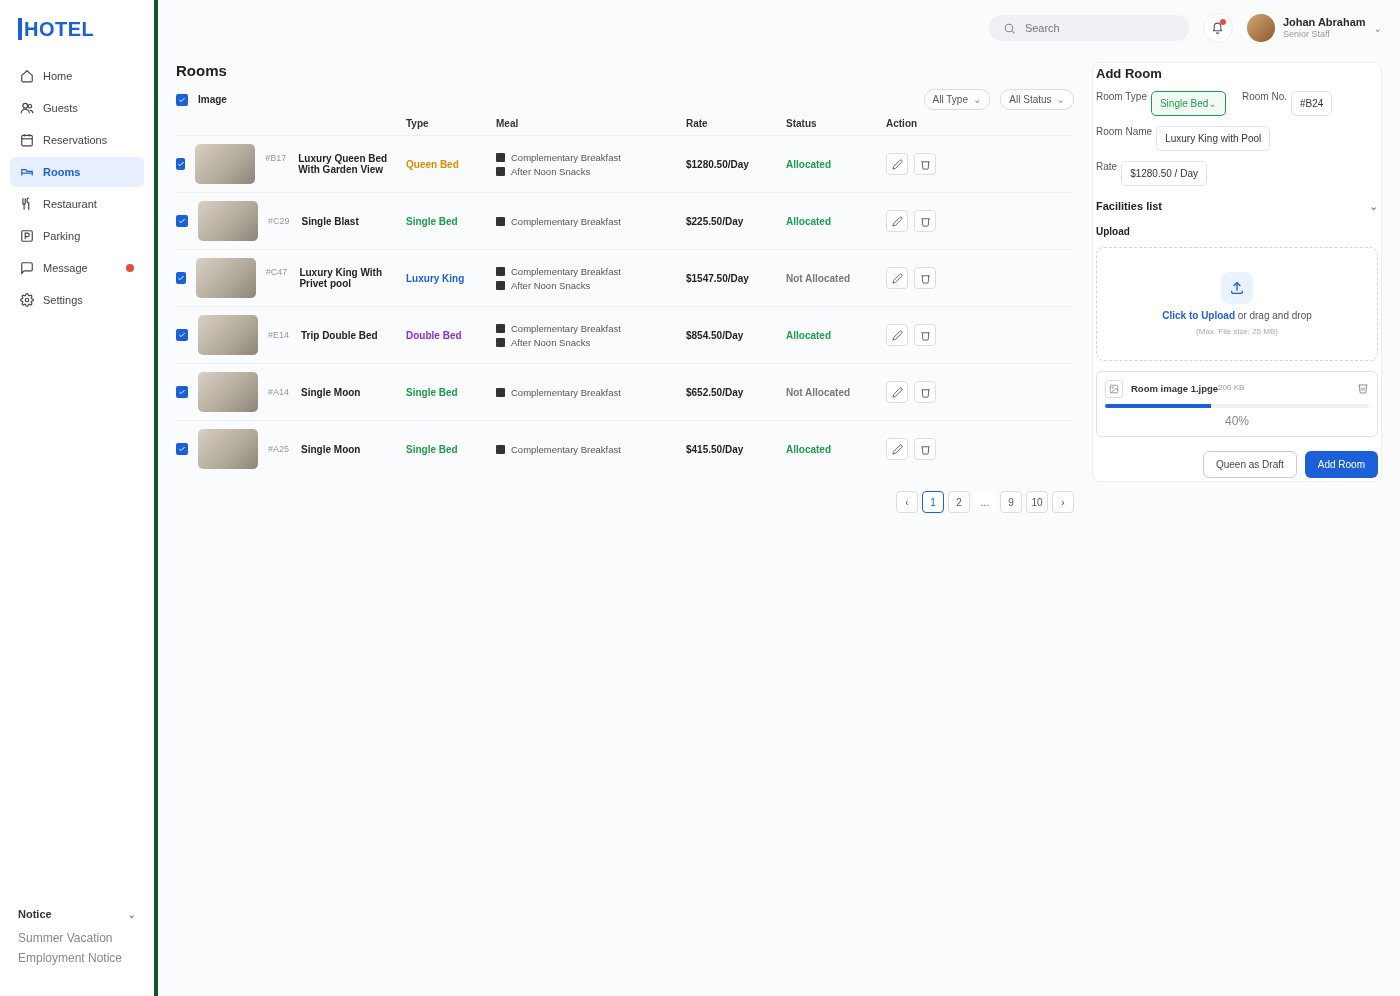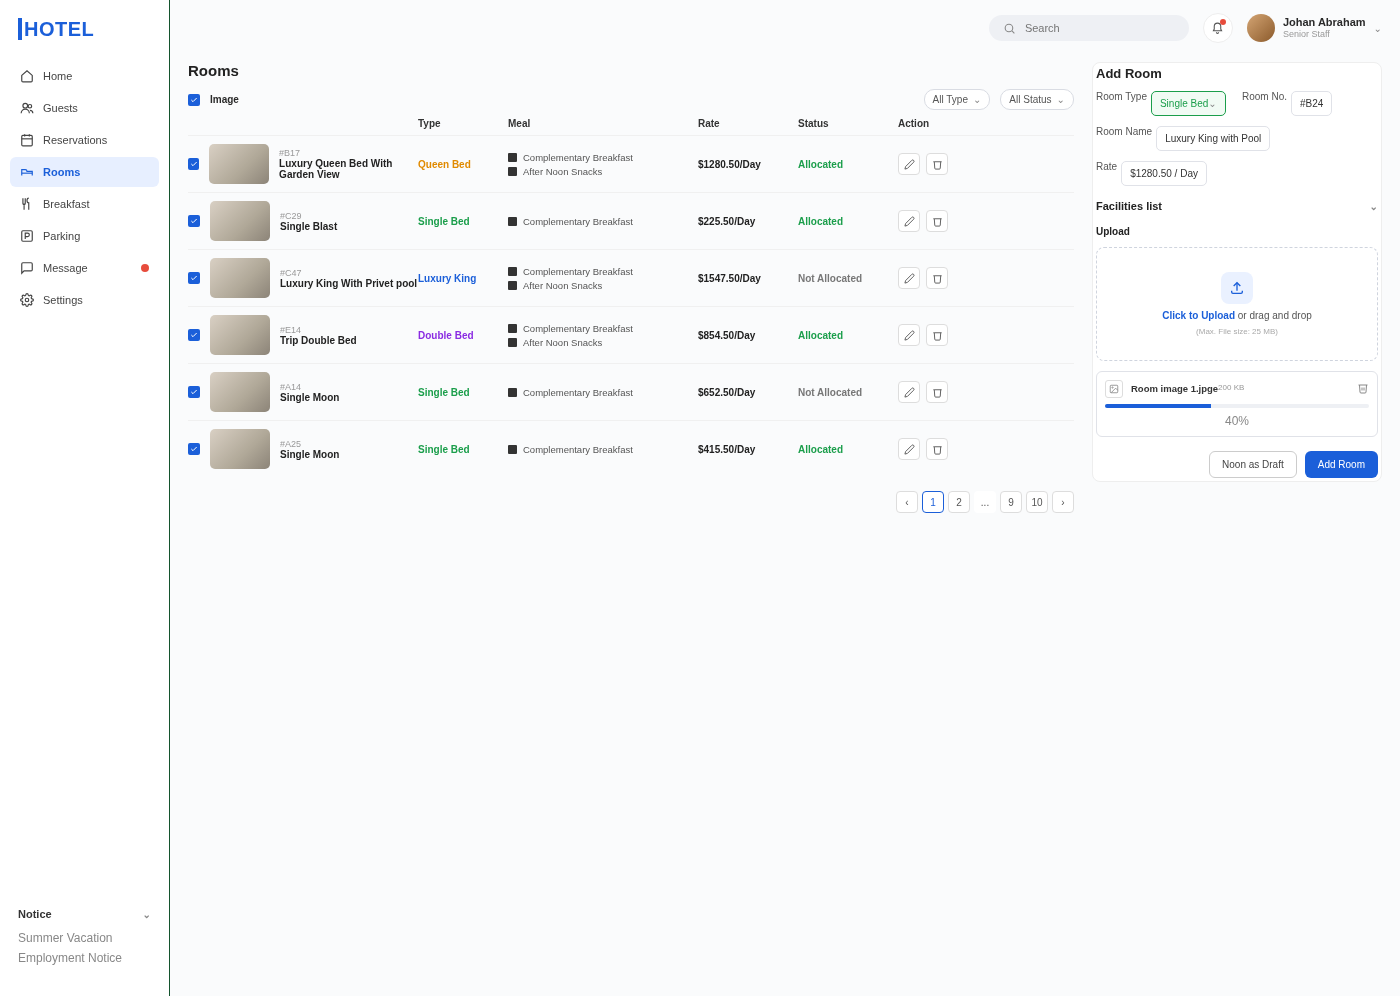--- a/index.html
+++ b/index.html
@@ -1,18 +1,18 @@
 <!DOCTYPE html>
 <html><head>
 <meta charset="utf-8">
 <style>
 *{box-sizing:border-box;margin:0;padding:0;font-family:-apple-system,BlinkMacSystemFont,"Segoe UI",Arial,sans-serif}
 body{background:#f5f6fa;color:#2a2a2a;font-size:11px}
 .app{display:flex;width:1400px;height:996px;background:#fafbfc}
-.sidebar{width:170px;background:#fff;border-right:1px solid #14532d;display:flex;flex-direction:column;padding:14px 0}
+.sidebar{width:158px;background:#fff;border-right:4px solid #14532d;display:flex;flex-direction:column;padding:14px 0}
 .logo{font-size:20px;font-weight:800;color:#1b5fd9;padding:4px 18px 20px;letter-spacing:0.5px}
 .logo .h{border-left:4px solid #1b5fd9;padding-left:2px}
 .nav{list-style:none;padding:0 10px}
 .nav li{display:flex;align-items:center;gap:9px;padding:8px 10px;border-radius:6px;font-size:11px;color:#444;cursor:pointer;margin-bottom:2px}
 .nav li.active{background:#e7efff;color:#1b5fd9;font-weight:600}
 .nav li .dot{width:8px;height:8px;border-radius:50%;background:#e74c3c;margin-left:auto}
 .ico{width:14px;height:14px;display:inline-flex;align-items:center;justify-content:center}
 .notice{margin-top:auto;padding:14px 18px}
 .notice-hd{display:flex;align-items:center;justify-content:space-between;font-size:11px;font-weight:600;color:#333;margin-bottom:8px}
 .notice-item{font-size:12px;color:#888;padding:3px 0}
@@ -32,21 +32,21 @@
 .filter-row{display:flex;align-items:center;gap:10px;margin-bottom:8px}
 .filter-row .spacer{flex:1}
 .chip{border:1px solid #d9dce3;background:#fff;border-radius:10px;padding:4px 8px;font-size:10px;color:#555;display:flex;align-items:flex-end;gap:5px;cursor:pointer}
 .check{width:12px;height:12px;background:#1b5fd9;border-radius:2px;display:inline-flex;align-items:center;justify-content:center}
 .check svg{width:8px;height:8px;stroke:#fff}
 .table{width:100%}
 .thead{display:grid;grid-template-columns:230px 90px 190px 100px 100px 80px;align-items:center;font-size:10px;font-weight:700;color:#333;padding:0 0 6px}
 .row{display:grid;grid-template-columns:230px 90px 190px 100px 100px 80px;align-items:center;padding:8px 0;border-top:1px solid #f0f0f0}
 .cell-img{display:flex;align-items:center;gap:10px}
 .thumb{width:60px;height:40px;border-radius:5px;background:linear-gradient(135deg,#d9d0c4 0%,#b0a898 60%,#8c8478 100%);flex-shrink:0}
-.room-meta{display:flex;flex-direction:column;gap:0}
+.room-meta{display:flex;gap:12px}
 .room-id{font-size:9px;color:#999}
 .room-name{font-size:10px;font-weight:700;color:#222;max-width:150px}
 .type{font-size:10px;font-weight:600}
 .t-queen{color:#e08a00}
 .t-single{color:#1b9e4b}
 .t-luxury{color:#1b5fd9}
 .t-double{color:#8a2be2}
 .meal-list{display:flex;flex-direction:column;gap:3px}
 .meal{display:flex;align-items:center;gap:6px;font-size:9.5px;color:#555}
 .sq{width:9px;height:9px;background:#333;border-radius:1px}
@@ -134,21 +134,21 @@
           </span>
           <span>Rooms</span>
         </li>
         <li>
           <span class="ico">
             <svg viewBox="0 0 24 24" width="14" height="14" fill="none" stroke="currentColor" stroke-width="2">
               <path d="M5 2v9a2 2 0 0 0 4 0V2M7 11v11"></path>
               <path d="M15 2c-1.5 0-3 1.5-3 4s1.5 4 3 4v12"></path>
             </svg>
           </span>
-          <span>Breakfast</span>
+          <span>Restaurant</span>
         </li>
         <li>
           <span class="ico">
             <svg viewBox="0 0 24 24" width="14" height="14" fill="none" stroke="currentColor" stroke-width="2">
               <rect x="3" y="3" width="18" height="18" rx="2"></rect>
               <path d="M9 17V7h4a3 3 0 0 1 0 6H9"></path>
             </svg>
           </span>
           <span>Parking</span>
         </li>
@@ -541,18 +541,18 @@
                 <path d="M10 11v6M14 11v6"></path>
               </svg>
           </div>
         </div>
         <div class="progress">
             <div class="bar"></div>
           </div>
         <div class="progress-pct">40%</div>
       </div>
       <div class="panel-actions">
-        <button class="btn btn-outline">Noon as Draft</button>
+        <button class="btn btn-outline">Queen as Draft</button>
         <button class="btn btn-primary">Add Room</button>
       </div>
     </aside>
   </div>
 </div>
 
 </body></html>

